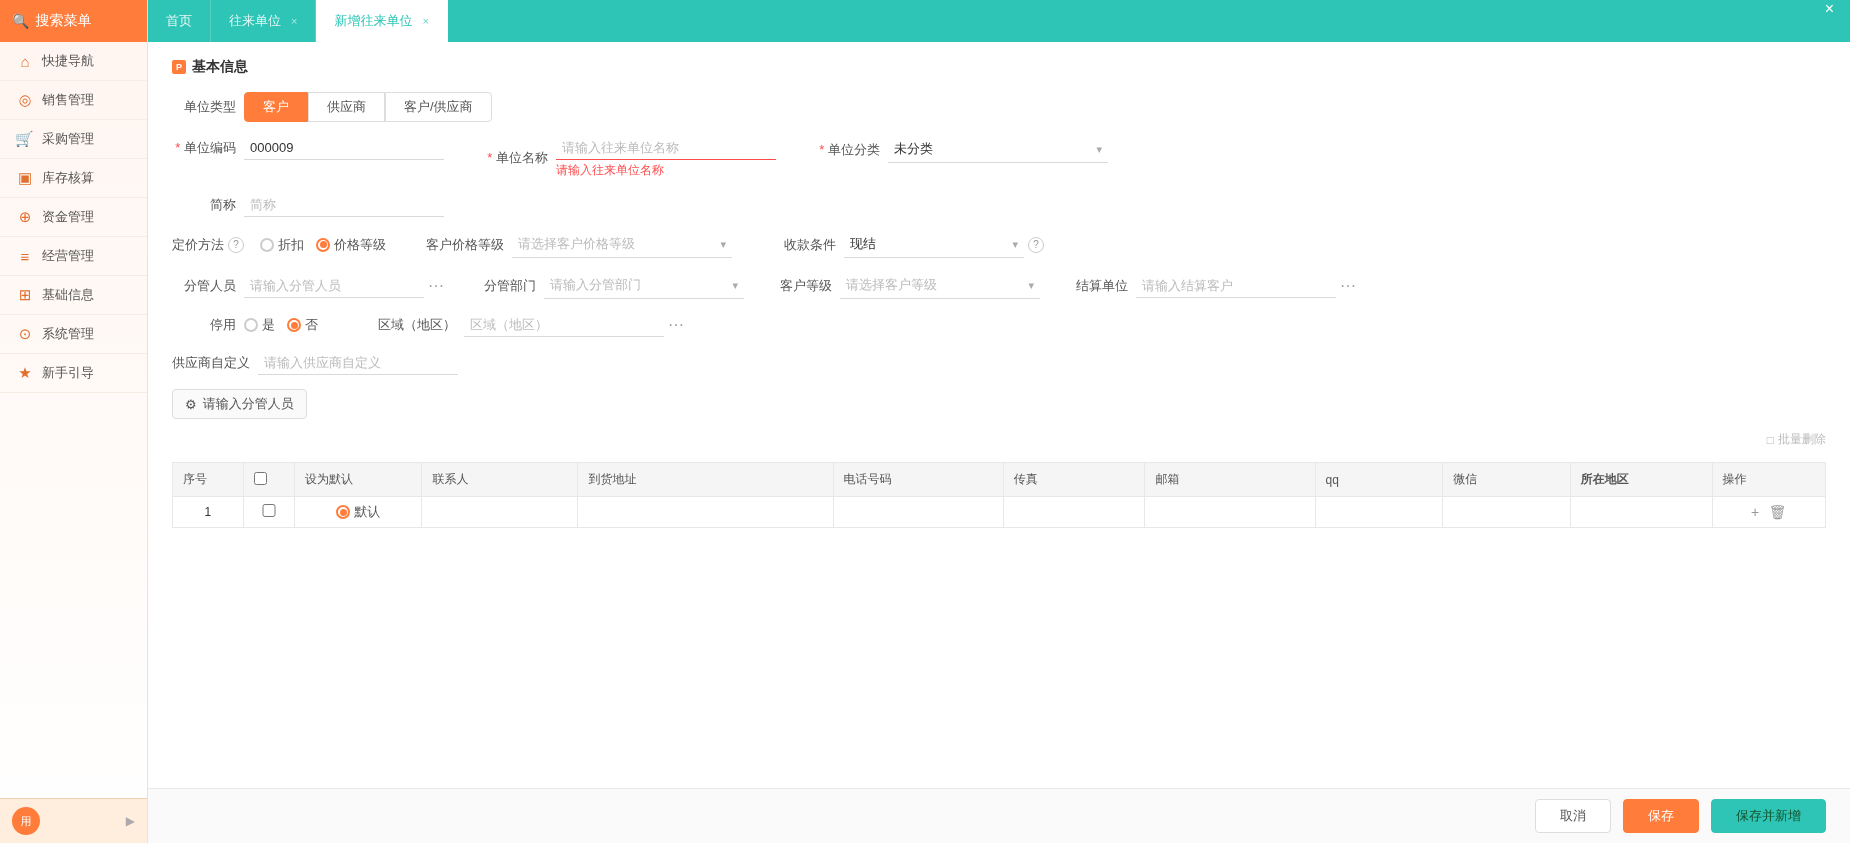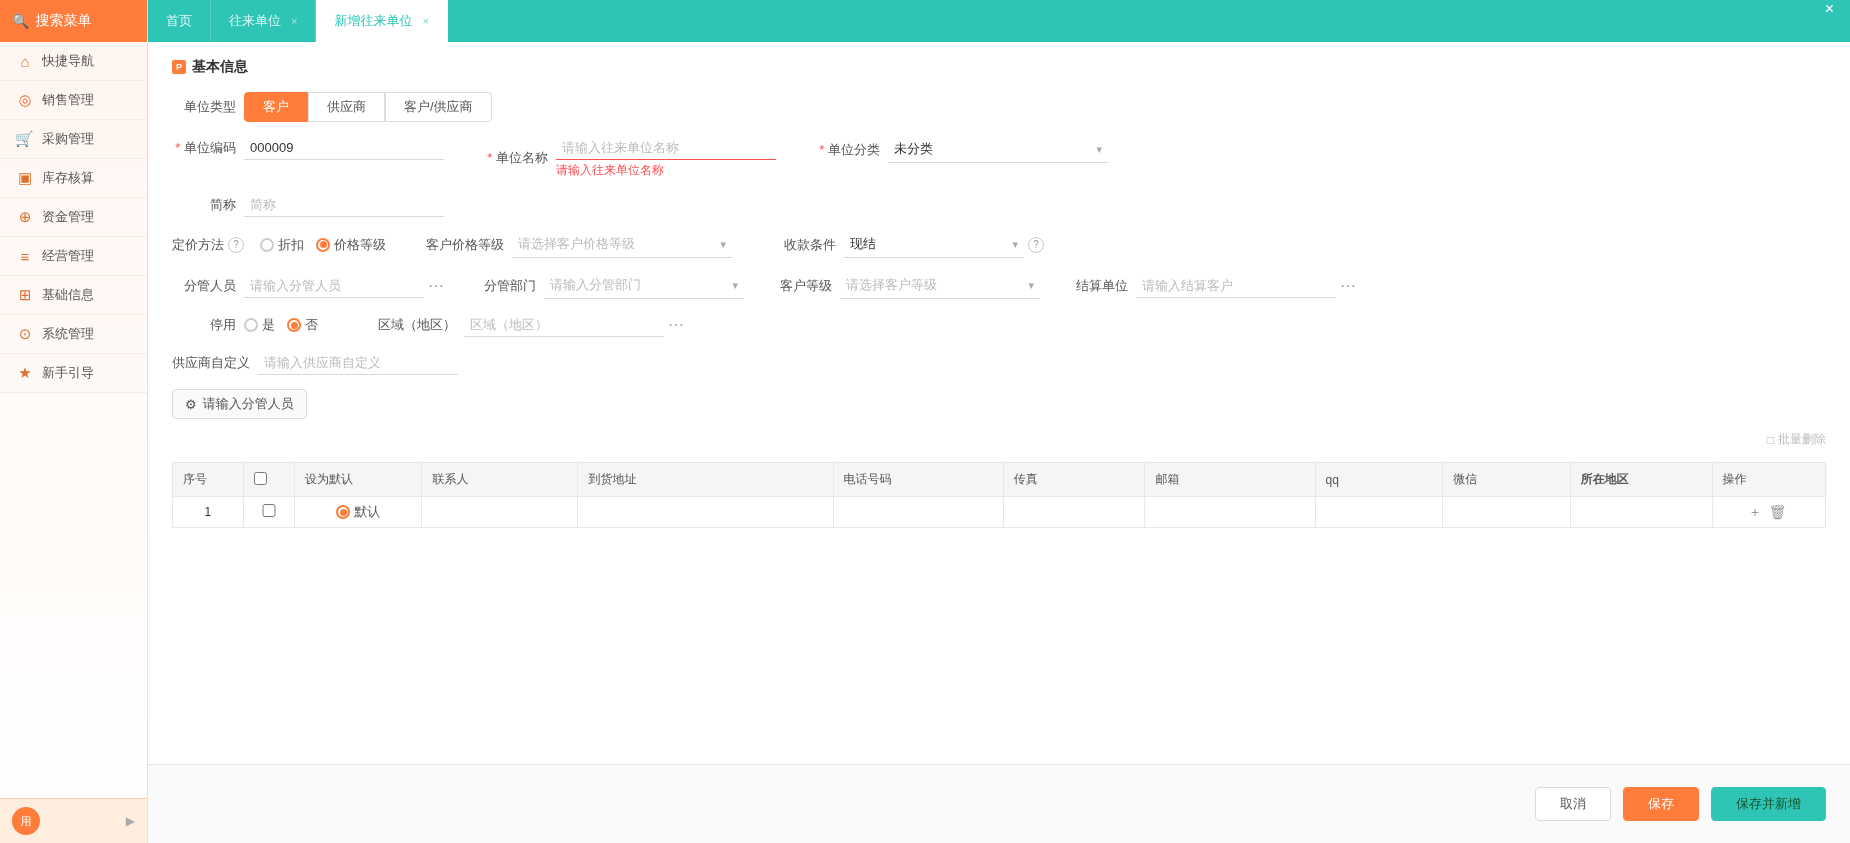--- a/index.html
+++ b/index.html
@@ -246,21 +246,21 @@
     }
     .data-table td input {
       border: none; outline: none; width: 100%; background: transparent; font-size: 12px;
     }
 
     
     .footer {
       display: flex;
       align-items: center;
       justify-content: flex-end;
-      padding: 22px 24px;
+      padding: 10px 24px;
       background: #fafafa;
       border-top: 1px solid #e8e8e8;
       gap: 12px;
       flex-shrink: 0;
     }
     .btn {
       padding: 7px 24px;
       border-radius: 4px;
       cursor: pointer;
       font-size: 13px;

